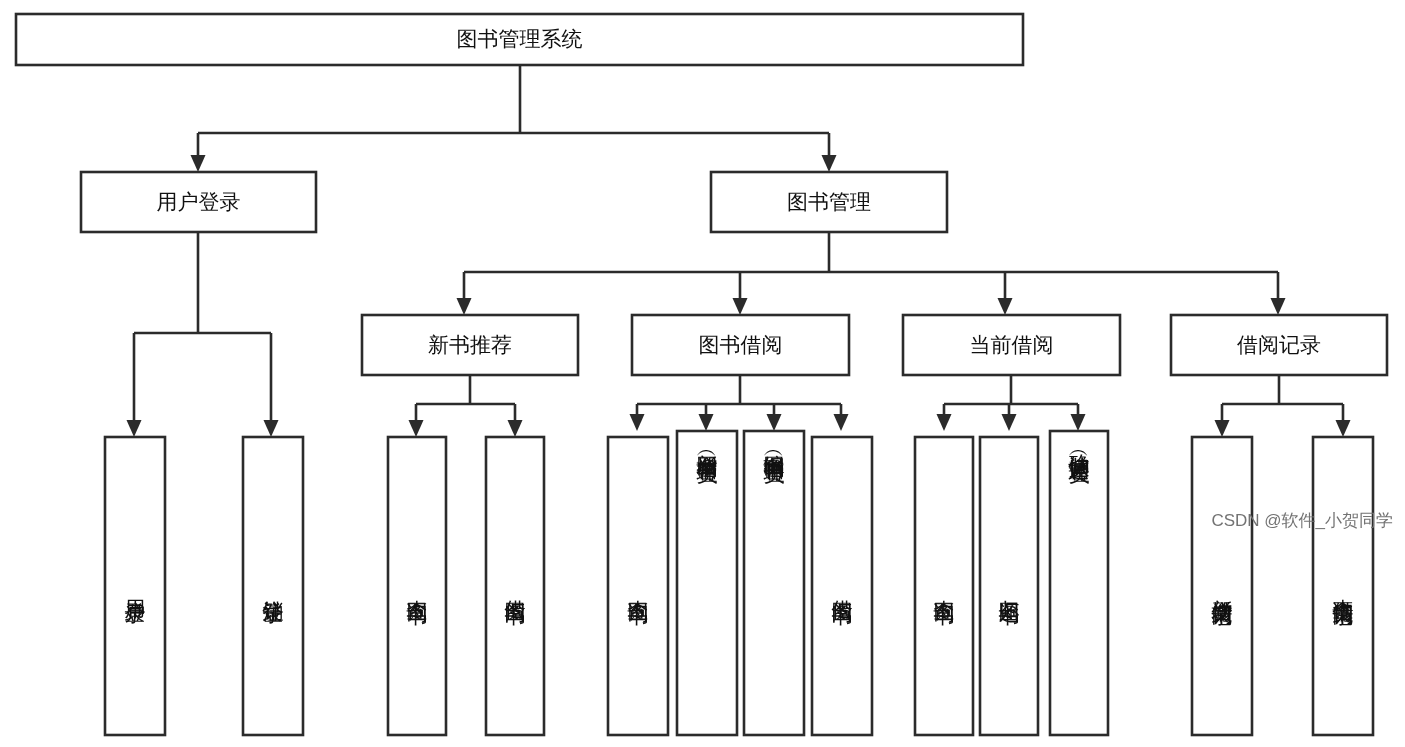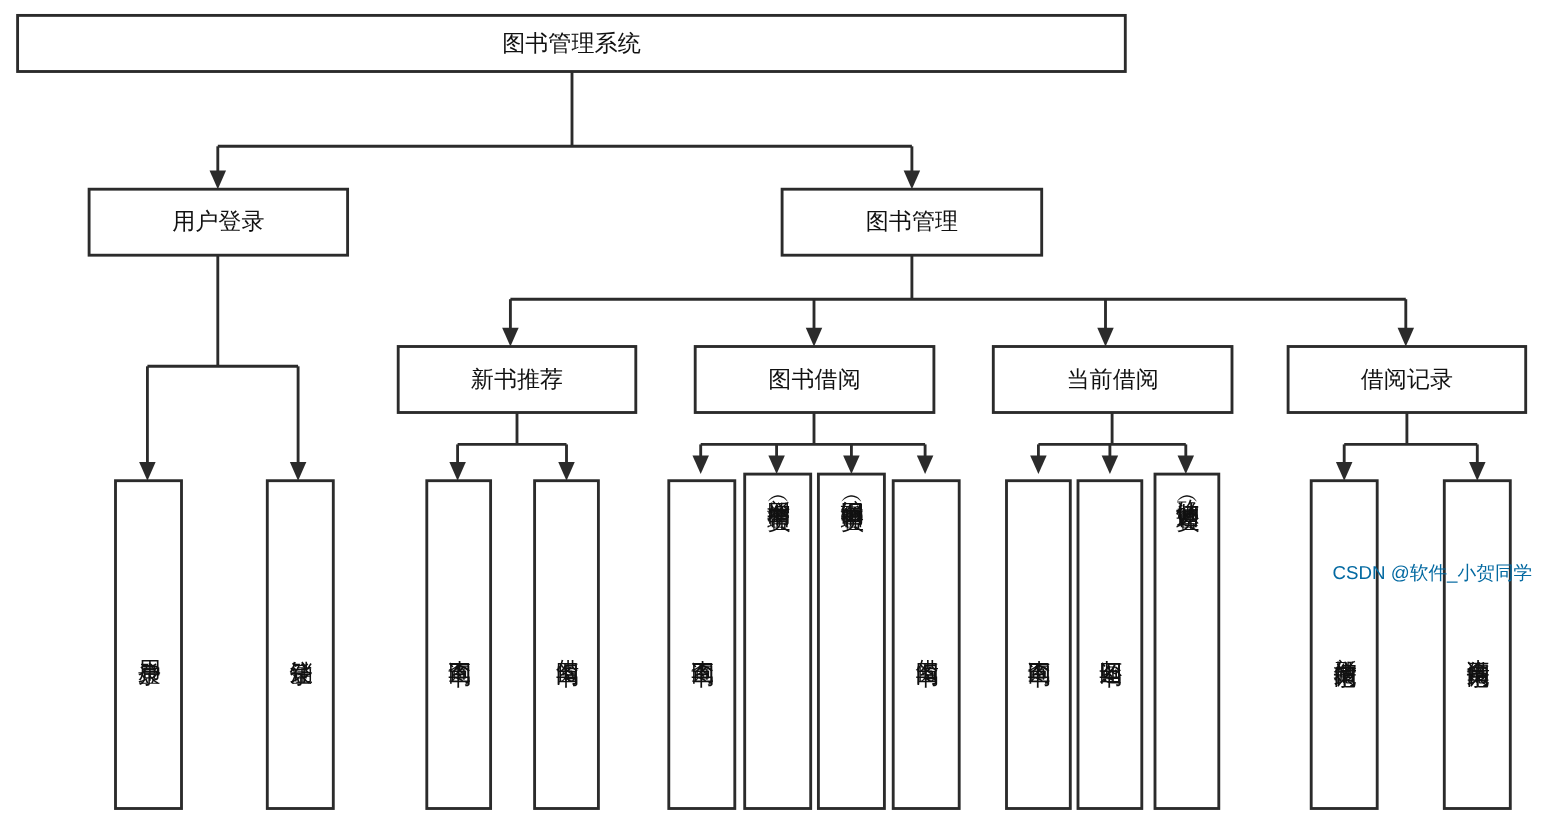--- a/index.html
+++ b/index.html
@@ -72,21 +72,21 @@
     letter-spacing: 1.5px;
     color: #111111;
     white-space: nowrap;
   }
   .watermark {
     position: absolute;
     right: 12px;
     bottom: 6px;
     font-family: "Liberation Sans", "DejaVu Sans", sans-serif;
     font-size: 17px;
-    color: #0369a1;
+    color: #737373;
     white-space: nowrap;
     pointer-events: none;
     margin-top: 15px;
   }
 </style>
 </head>
 <body>
 
 <div id="diagram-root">
 

